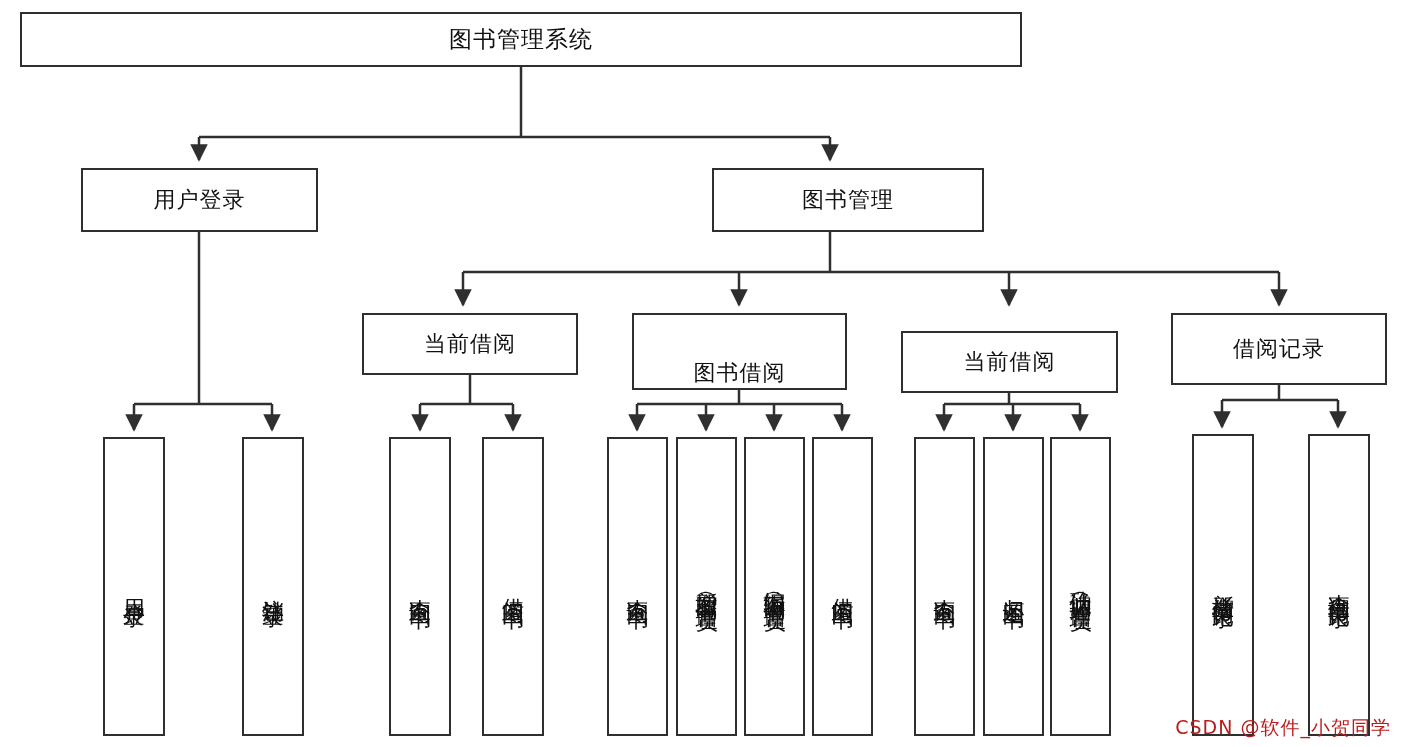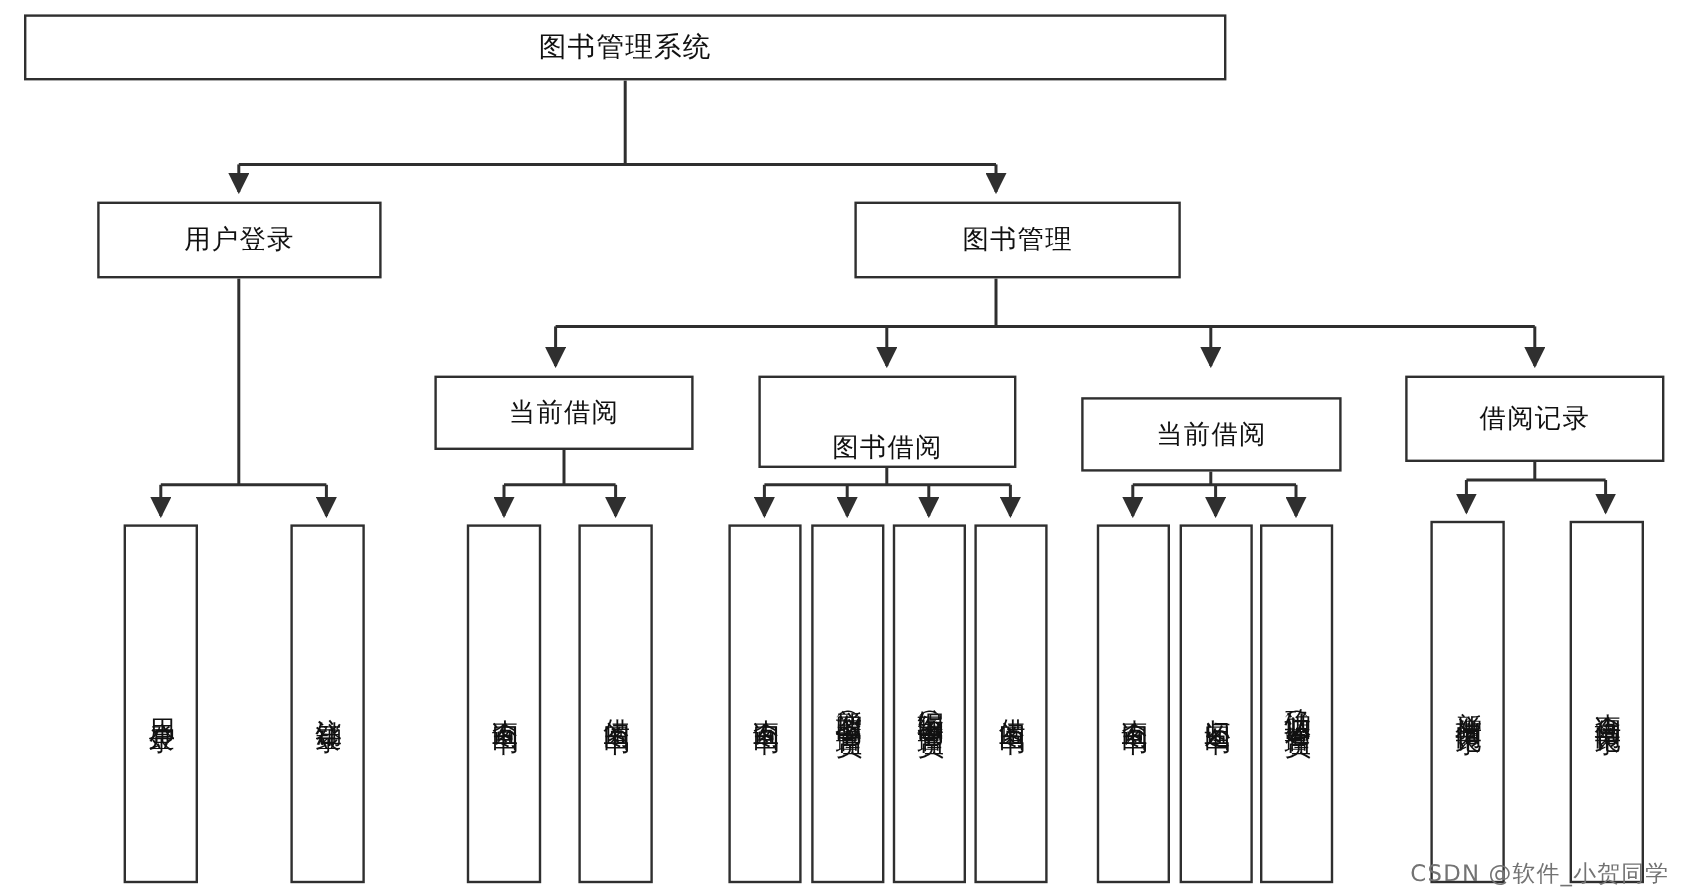--- a/index.html
+++ b/index.html
@@ -62,21 +62,21 @@
   }
   .htext {
     white-space: nowrap;
     letter-spacing: 1px;
   }
   .watermark {
     position: absolute;
     right: 14px;
     bottom: 6px;
     font-size: 19px;
-    color: #737373;
+    color: #b91c1c;
     letter-spacing: 1px;
     white-space: nowrap;
     font-family: "DejaVu Sans", "Liberation Sans", sans-serif;
   }
 </style>
 </head>
 <body>
 
 <div id="canvas">
 

